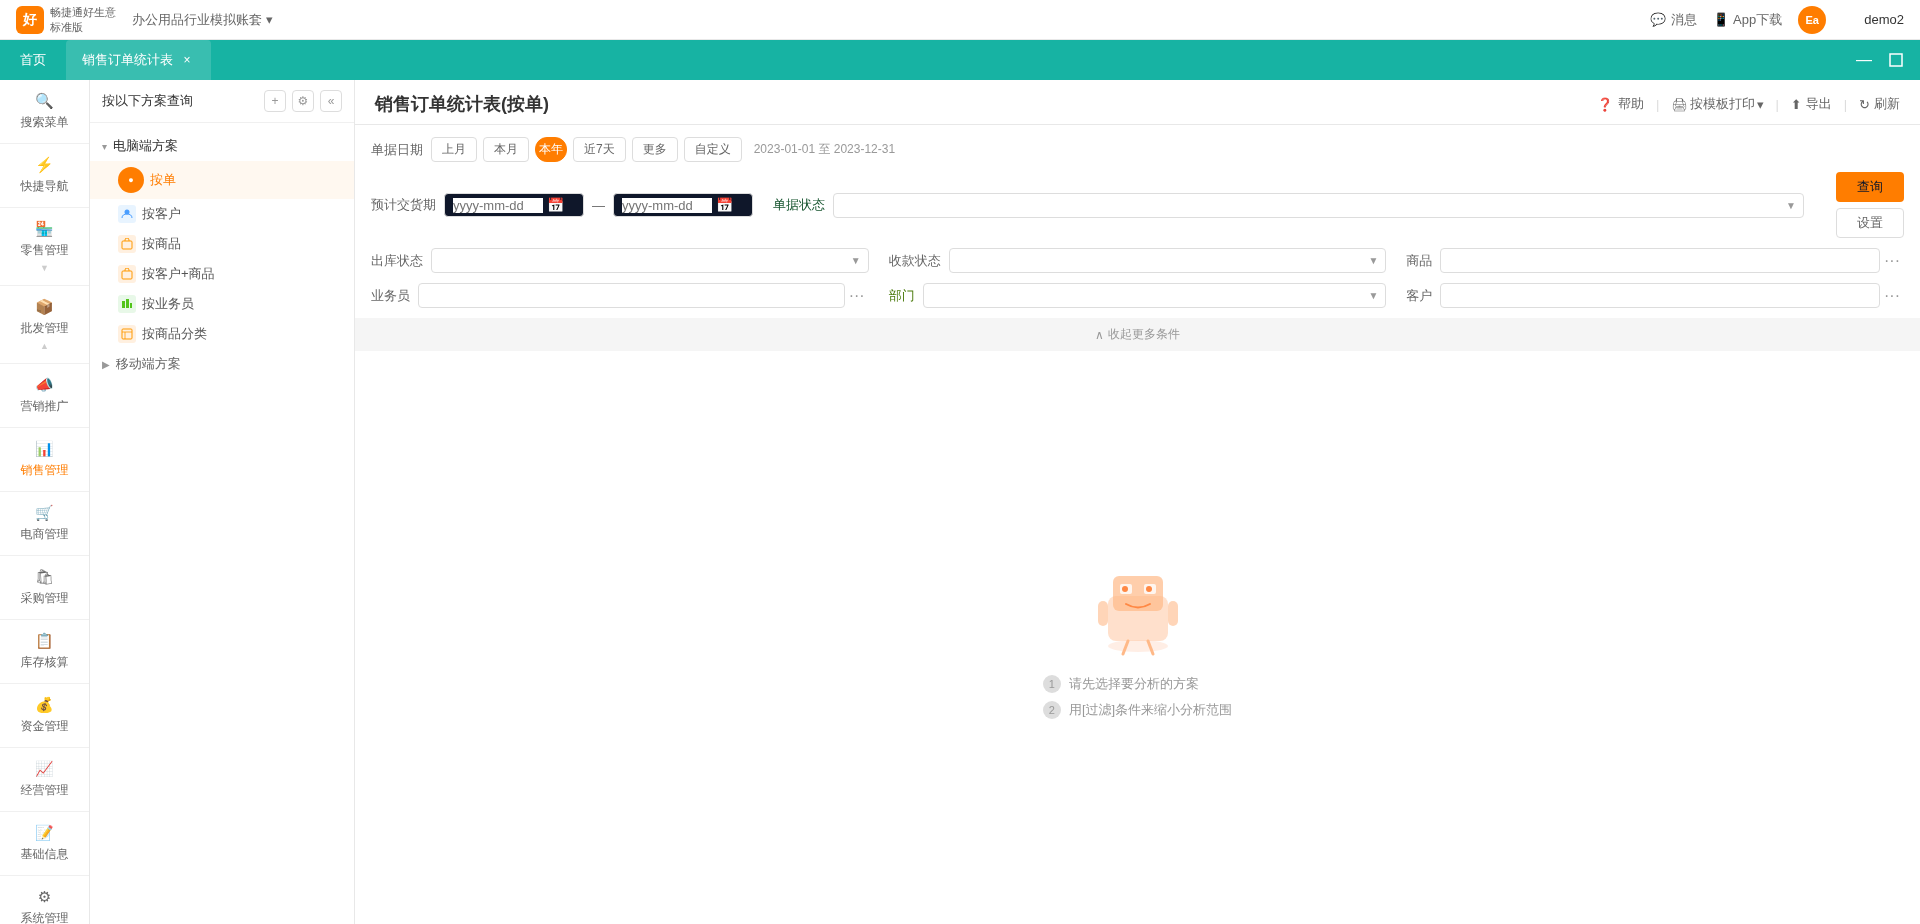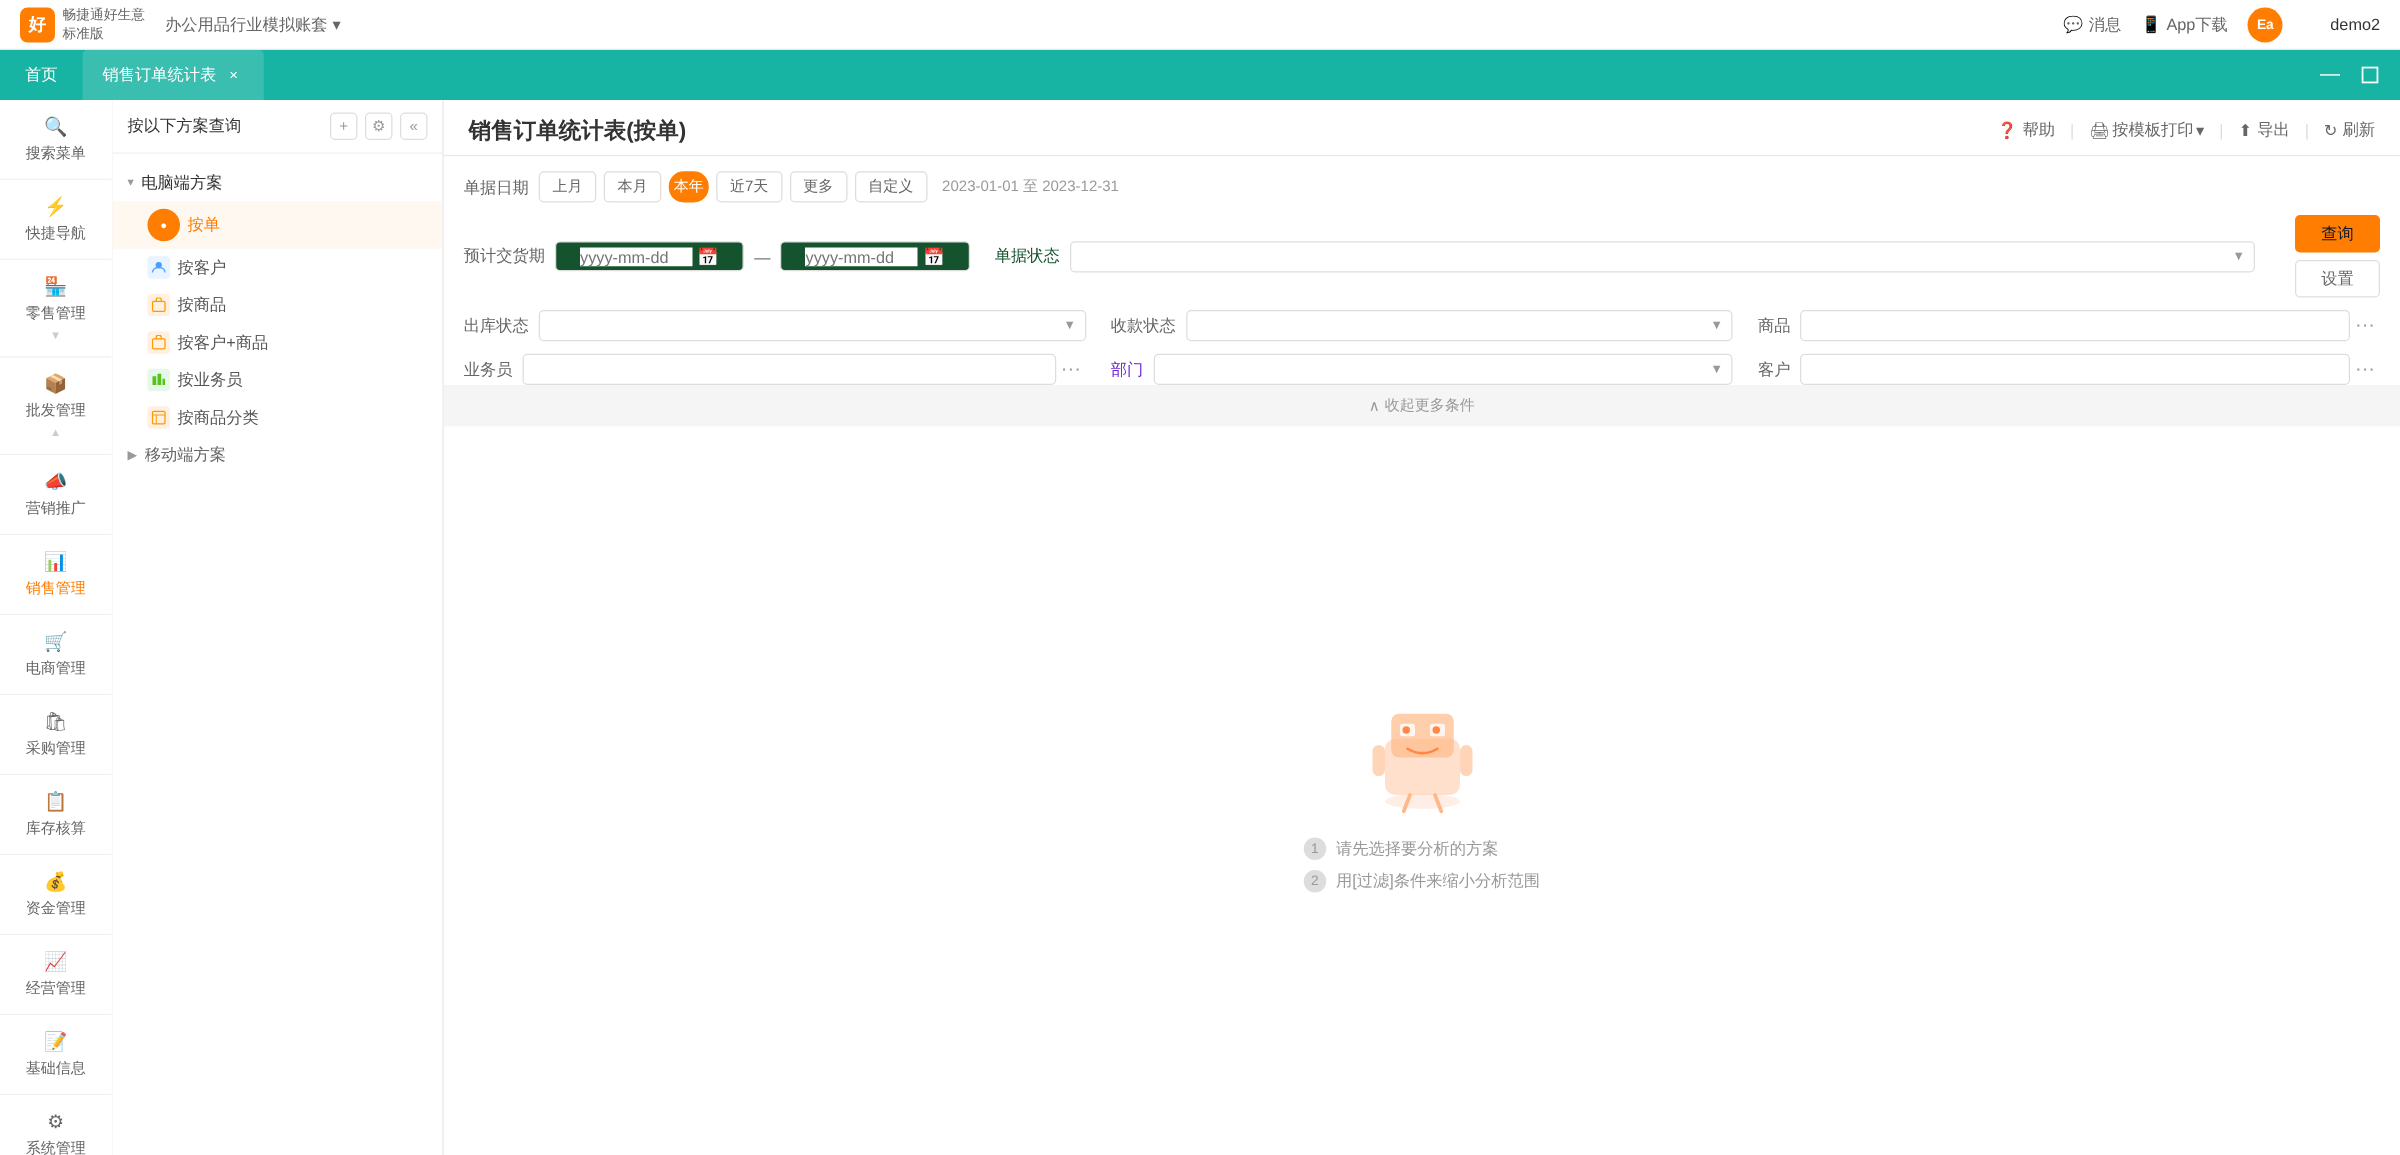--- a/index.html
+++ b/index.html
@@ -54,21 +54,21 @@
     .header-action { display: flex; align-items: center; gap: 4px; font-size: 13px; color: #666; cursor: pointer; }
     .header-action-divider { color: #ddd; }
     .filter-date-group { display: flex; align-items: center; gap: 6px; }
     .date-btn { padding: 3px 10px; font-size: 12px; border: 1px solid #ddd; border-radius: 4px; cursor: pointer; color: #666; background: white; }
     .date-btn.active { background: #ff7d00; color: white; border-color: #ff7d00; border-radius: 12px; padding: 3px 3px; }
     .filter-input { border: 1px solid #ddd; border-radius: 4px; padding: 4px 10px; font-size: 13px; color: #333; background: white; min-width: 160px; }
     .filter-input::placeholder { color: #bbb; }
     .filter-select { border: 1px solid #ddd; border-radius: 4px; padding: 4px 28px 4px 10px; font-size: 13px; color: #333; background: white; cursor: pointer; min-width: 140px; appearance: none; position: relative; }
     .filter-select-wrapper { position: relative; display: inline-flex; align-items: center; }
     .filter-select-wrapper .arrow-down { position: absolute; right: 8px; color: #999; font-size: 10px; pointer-events: none; }
-    .date-picker-wrapper { display: flex; align-items: center; gap: 4px; border: 1px solid #ddd; border-radius: 4px; padding: 3px 19px; background: #14532d; min-width: 140px; }
+    .date-picker-wrapper { display: flex; align-items: center; gap: 4px; border: 1px solid #ddd; border-radius: 4px; padding: 3px 8px; background: #0f172a; min-width: 140px; }
     .date-picker-wrapper input { border: none; outline: none; font-size: 13px; color: #bbb; width: 110px; }
     .date-picker-icon { color: #ff7d00; font-size: 14px; cursor: pointer; }
     .date-range-dash { color: #666; }
     .ellipsis-btn { color: #999; cursor: pointer; font-size: 16px; padding: 0 4px; }
 
     .collapse-bar { display: flex; align-items: center; justify-content: center; padding: 8px; background: #f5f5f5; cursor: pointer; color: #999; font-size: 12px; gap: 4px; }
 
     
     .query-btn-group { display: flex; flex-direction: column; gap: 6px; padding-left: 12px; }
     .btn-query { background: #ff7d00; color: #0f172a; border: none; border-radius: 4px; padding: 6px 20px; font-size: 13px; cursor: pointer; white-space: nowrap; }
@@ -385,30 +385,30 @@
           </div>
           <div style="display:flex;align-items:center;gap:8px;flex:1;">
             <span style="font-size:13px;color:#666;white-space:nowrap;">商品</span>
             <div style="flex:1;display:flex;align-items:center;justify-content:flex-end;">
               <input class="filter-input" style="width: 100%; min-width: 140px;">
               <span class="ellipsis-btn">···</span>
             </div>
           </div>
         </div>
 
-        <div style="display:flex;align-items:flex-end;gap:20px;">
+        <div style="display:flex;align-items:flex-end;gap:20px;margin-bottom:10px;">
           <div style="display:flex;align-items:center;gap:8px;flex:1;">
             <span style="font-size:13px;color:#666;white-space:nowrap;">业务员</span>
             <div style="flex:1;display:flex;align-items:center;justify-content:flex-end;">
               <input class="filter-input" style="width: 100%; min-width: 140px;">
               <span class="ellipsis-btn">···</span>
             </div>
           </div>
           <div style="display:flex;align-items:center;gap:8px;flex:1;">
-            <span style="font-size:13px;color:#6d28d9;white-space:nowrap;">部门</span>
+            <span style="font-size:13px;color:#4d7c0f;white-space:nowrap;">部门</span>
             <div class="filter-select-wrapper" style="flex:1;">
               <select class="filter-select" style="width:100%;min-width:140px;"></select>
               <span class="arrow-down">▼</span>
             </div>
           </div>
           <div style="display:flex;align-items:center;gap:8px;flex:1;">
             <span style="font-size:13px;color:#666;white-space:nowrap;">客户</span>
             <div style="flex:1;display:flex;align-items:center;justify-content:flex-end;">
               <input class="filter-input" style="width: 100%; min-width: 140px;">
               <span class="ellipsis-btn">···</span>

